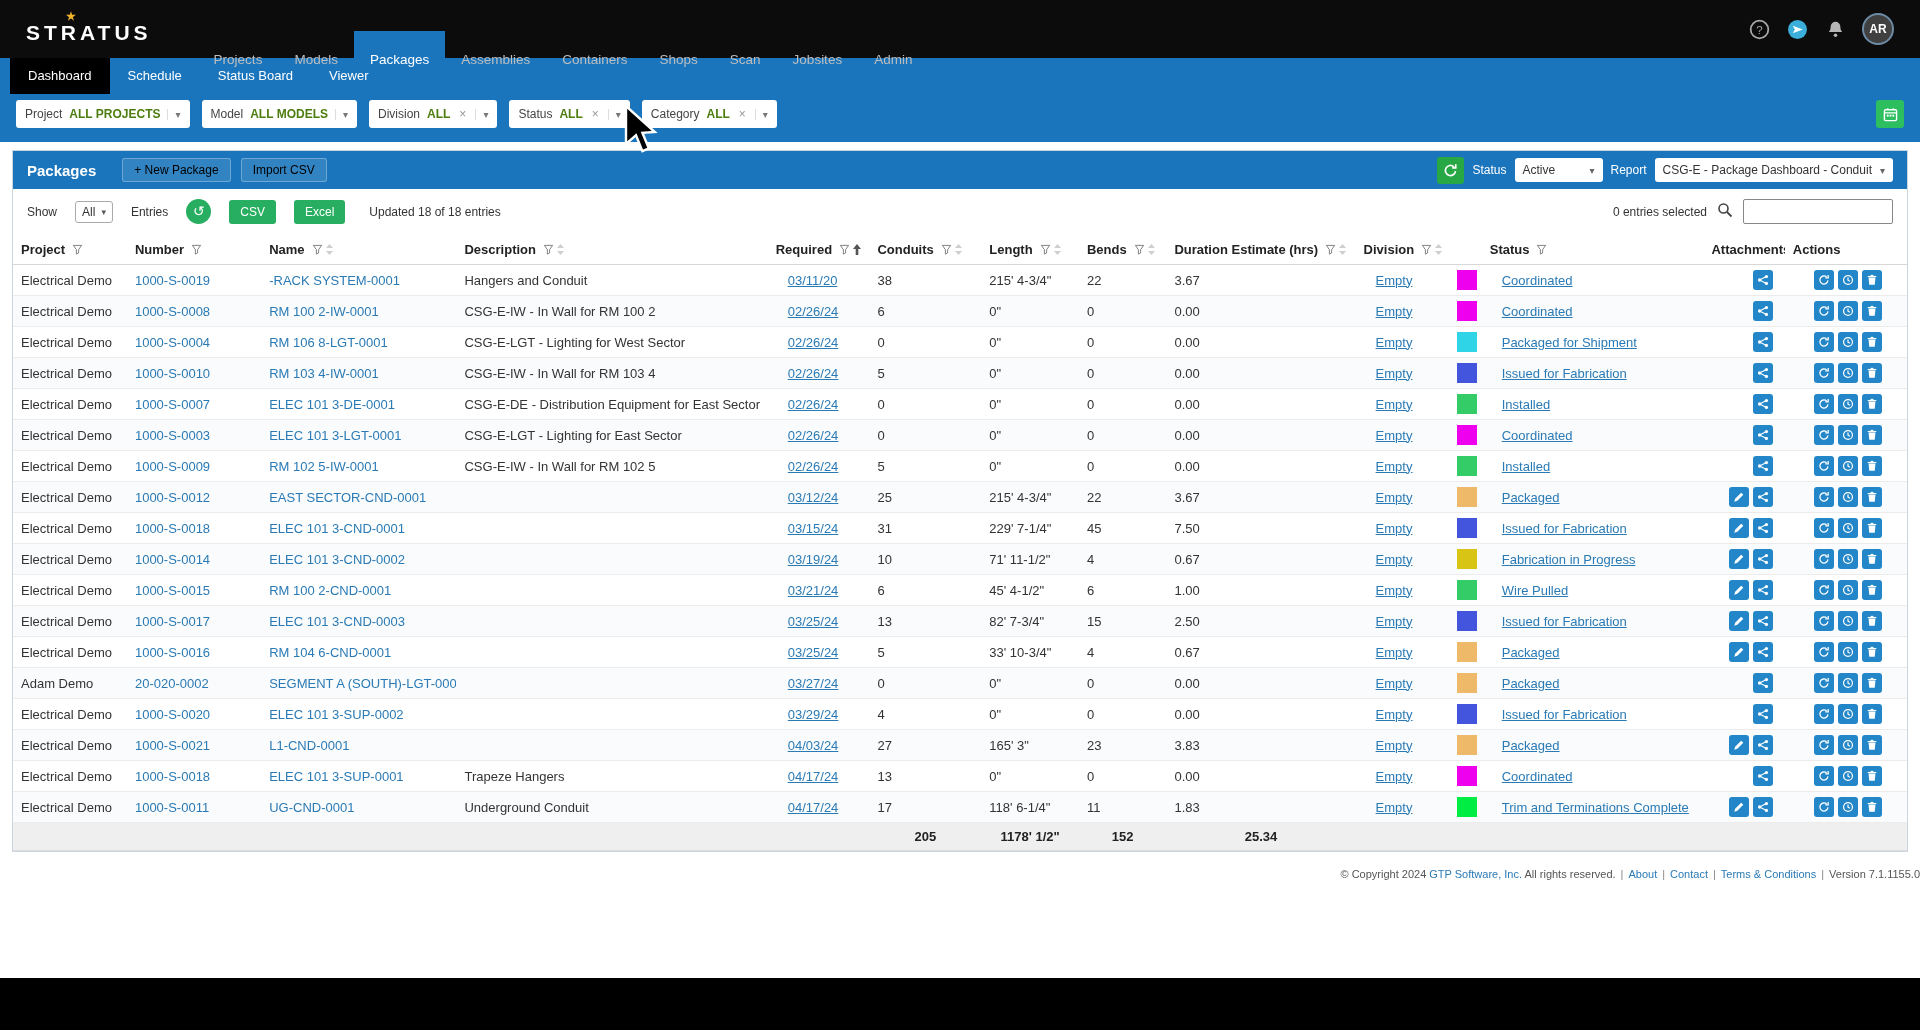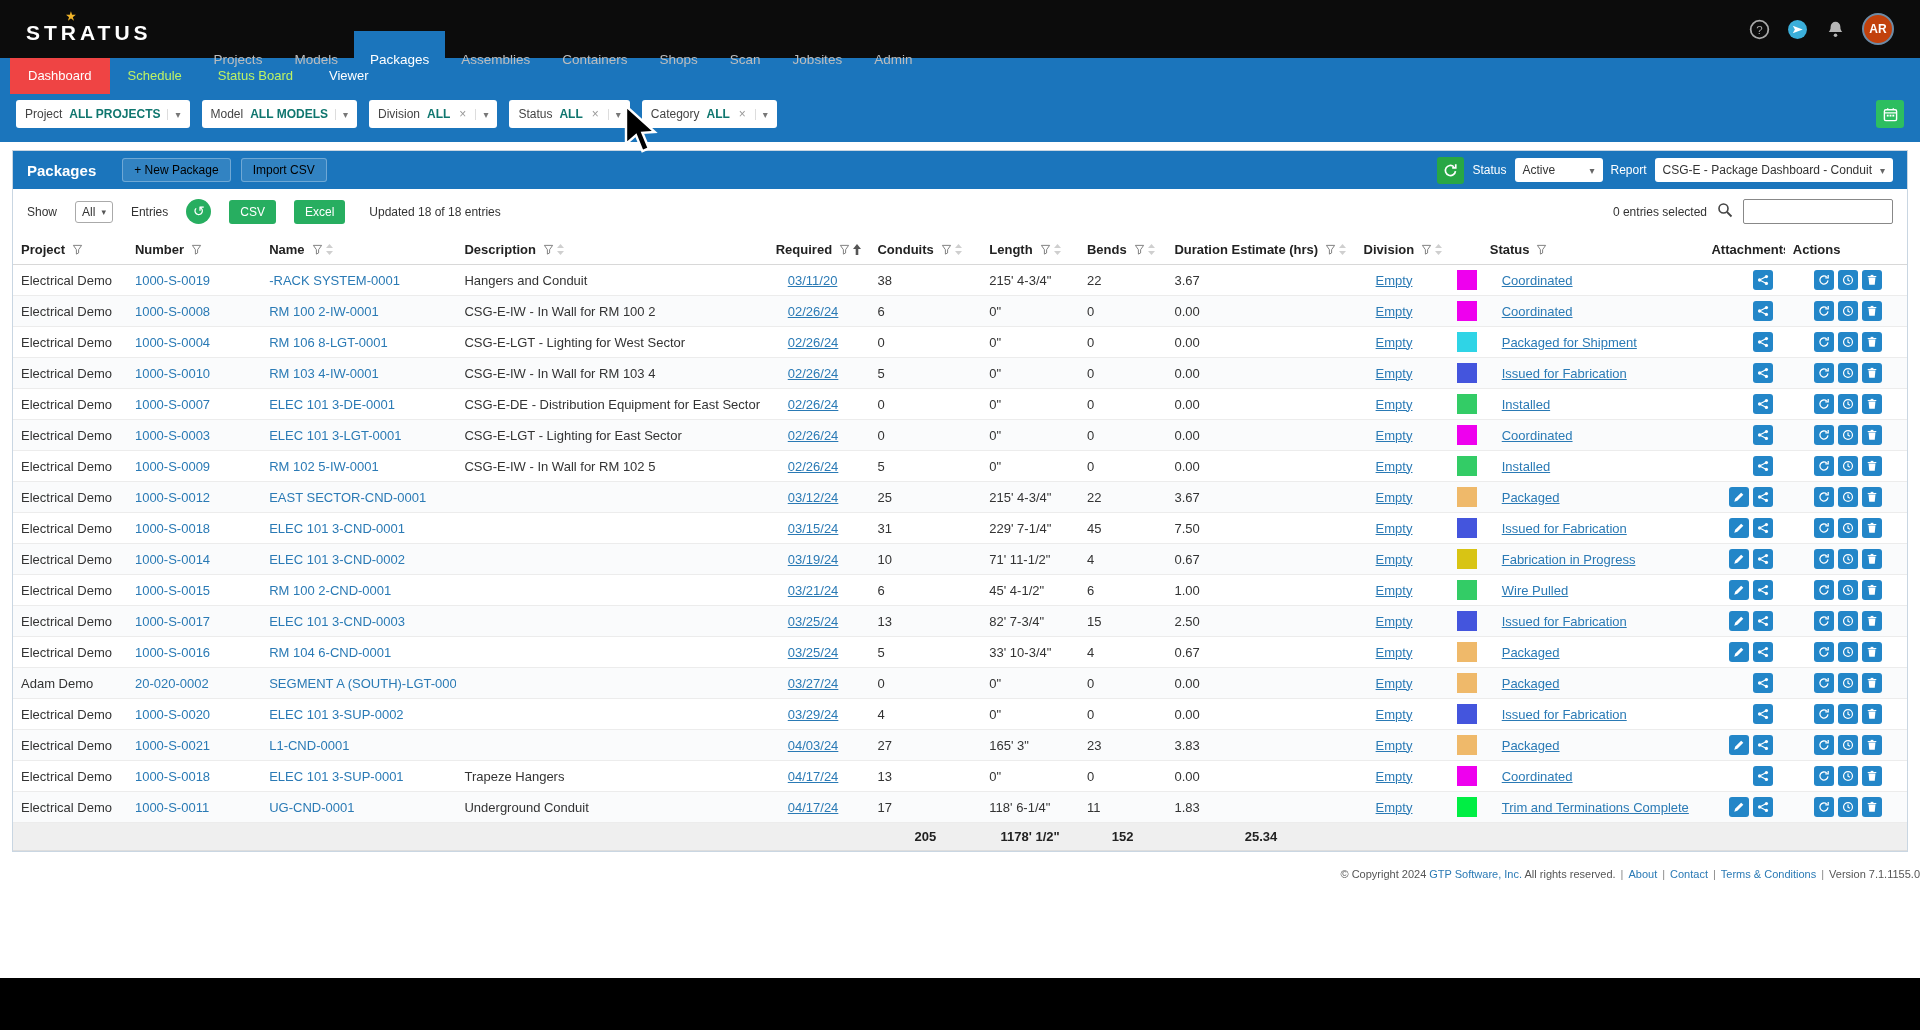--- a/index.html
+++ b/index.html
@@ -9,32 +9,32 @@
 
   
   .topnav { height:58px; background:#0c0c0c; display:flex; align-items:center; padding:0 26px; }
   .brand { position:relative; color:#fff; font-size:21px; font-weight:bold; letter-spacing:4px; margin-right:46px; padding-top:8px; }
   .brand .star { position:absolute; top:-3px; left:40px; font-size:11px; color:#f0b429; letter-spacing:0; }
   .mainmenu { display:flex; height:40px;margin-top:44px; }
   .mainmenu a { display:inline-block; color:#bdbdbd; font-size:13.5px; padding:0 16px; line-height:58px; text-decoration:none; }
   .mainmenu a.active { background:#1b75bc; color:#fff; }
   .nav-right { margin-left:auto; display:flex; align-items:center; gap:16px; }
   .nav-icon { display:inline-flex; width:22px; height:22px; align-items:center; justify-content:center; }
-  .avatar { width:32px; height:32px; border-radius:50%; background:#c2410c; border:2px solid #6d8ba6;
+  .avatar { width:32px; height:32px; border-radius:50%; background:#404040; border:2px solid #6d8ba6;
     color:#fff; font-size:12px; font-weight:bold; display:inline-flex; align-items:center; justify-content:center; }
 
   
   .subnav { background:#1b75bc; display:flex; padding:0 10px; height:36px; }
-  .subnav .tab { color:#bef264; font-size:13px; line-height:36px; padding:0 18px; cursor:pointer; }
-  .subnav .tab.active { background:#ef4444; color:#fff; }
+  .subnav .tab { color:#ffffff; font-size:13px; line-height:36px; padding:0 18px; cursor:pointer; }
+  .subnav .tab.active { background:#000000; color:#fff; }
   .subnav .tab.muted { color:#ffffff; }
   .filterbar { background:#1b75bc; display:flex; align-items:center; gap:12px; padding:6px 16px 14px 16px; }
   .pill { background:#fff; border-radius:3px; height:28px; display:flex; align-items:center; gap:7px; padding:0 9px; font-size:12px; }
   .pill .f-label { color:#444; }
-  .pill .f-value { font-weight:bold; color:#0f766e; }
+  .pill .f-value { font-weight:bold; color:#4d7c0f; }
   .pill .chip-x { color:#999; font-size:12px; padding:0 2px; cursor:pointer; }
   .pill .chev { color:#777; font-size:10px; border-left:1px solid #ddd; padding-left:7px; cursor:pointer; }
   .cal-btn { margin-left:auto; width:28px; height:28px; background:#2dbe60; border-radius:3px;
     display:inline-flex; align-items:center; justify-content:center; cursor:pointer; }
 
   
   .panel { margin:8px 12px 0 12px; background:#fff; border:1px solid #c9d6e2; }
   .panel-head { background:#1b75bc; height:38px; display:flex; align-items:center; gap:10px; padding:0 14px; }
   .panel-title { color:#fff; font-weight:bold; font-size:15px; margin-right:16px; }
   .phbtn { background:rgba(255,255,255,.10); border:1px solid rgba(255,255,255,.45); color:#d7e8f6;

